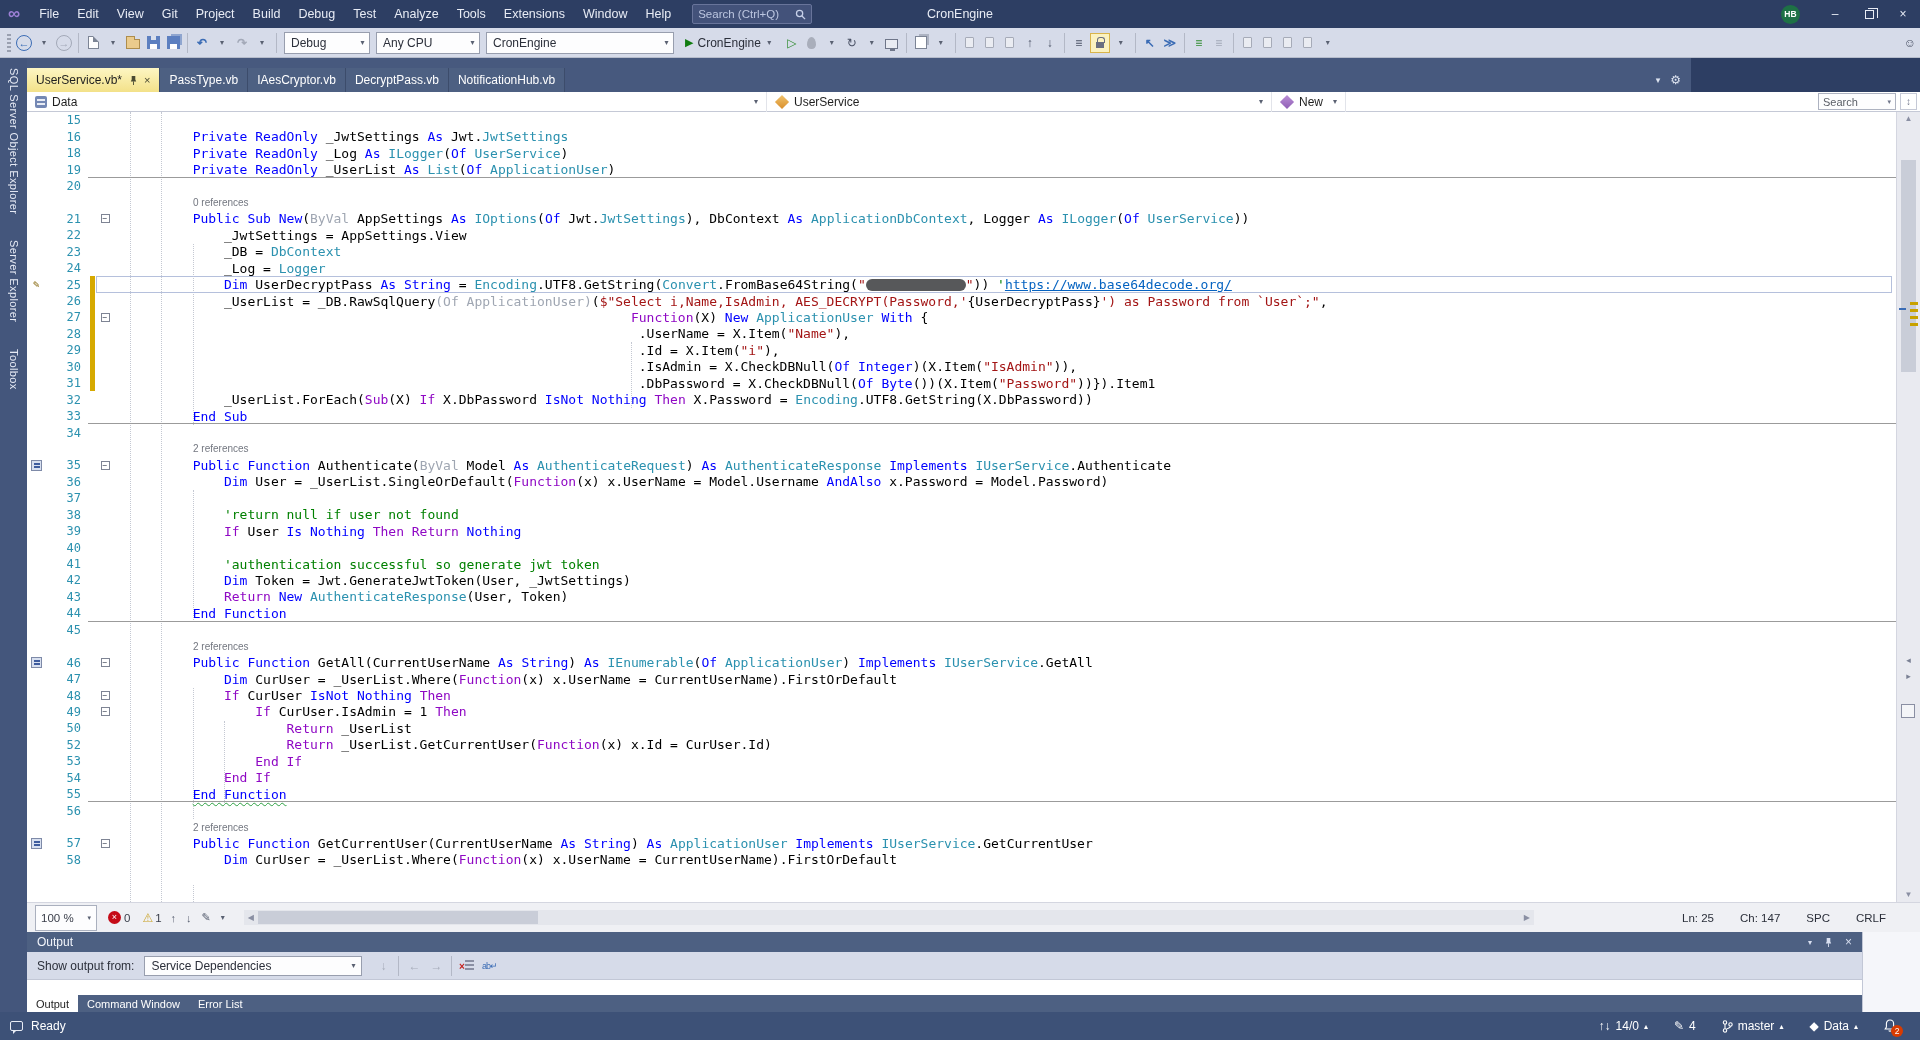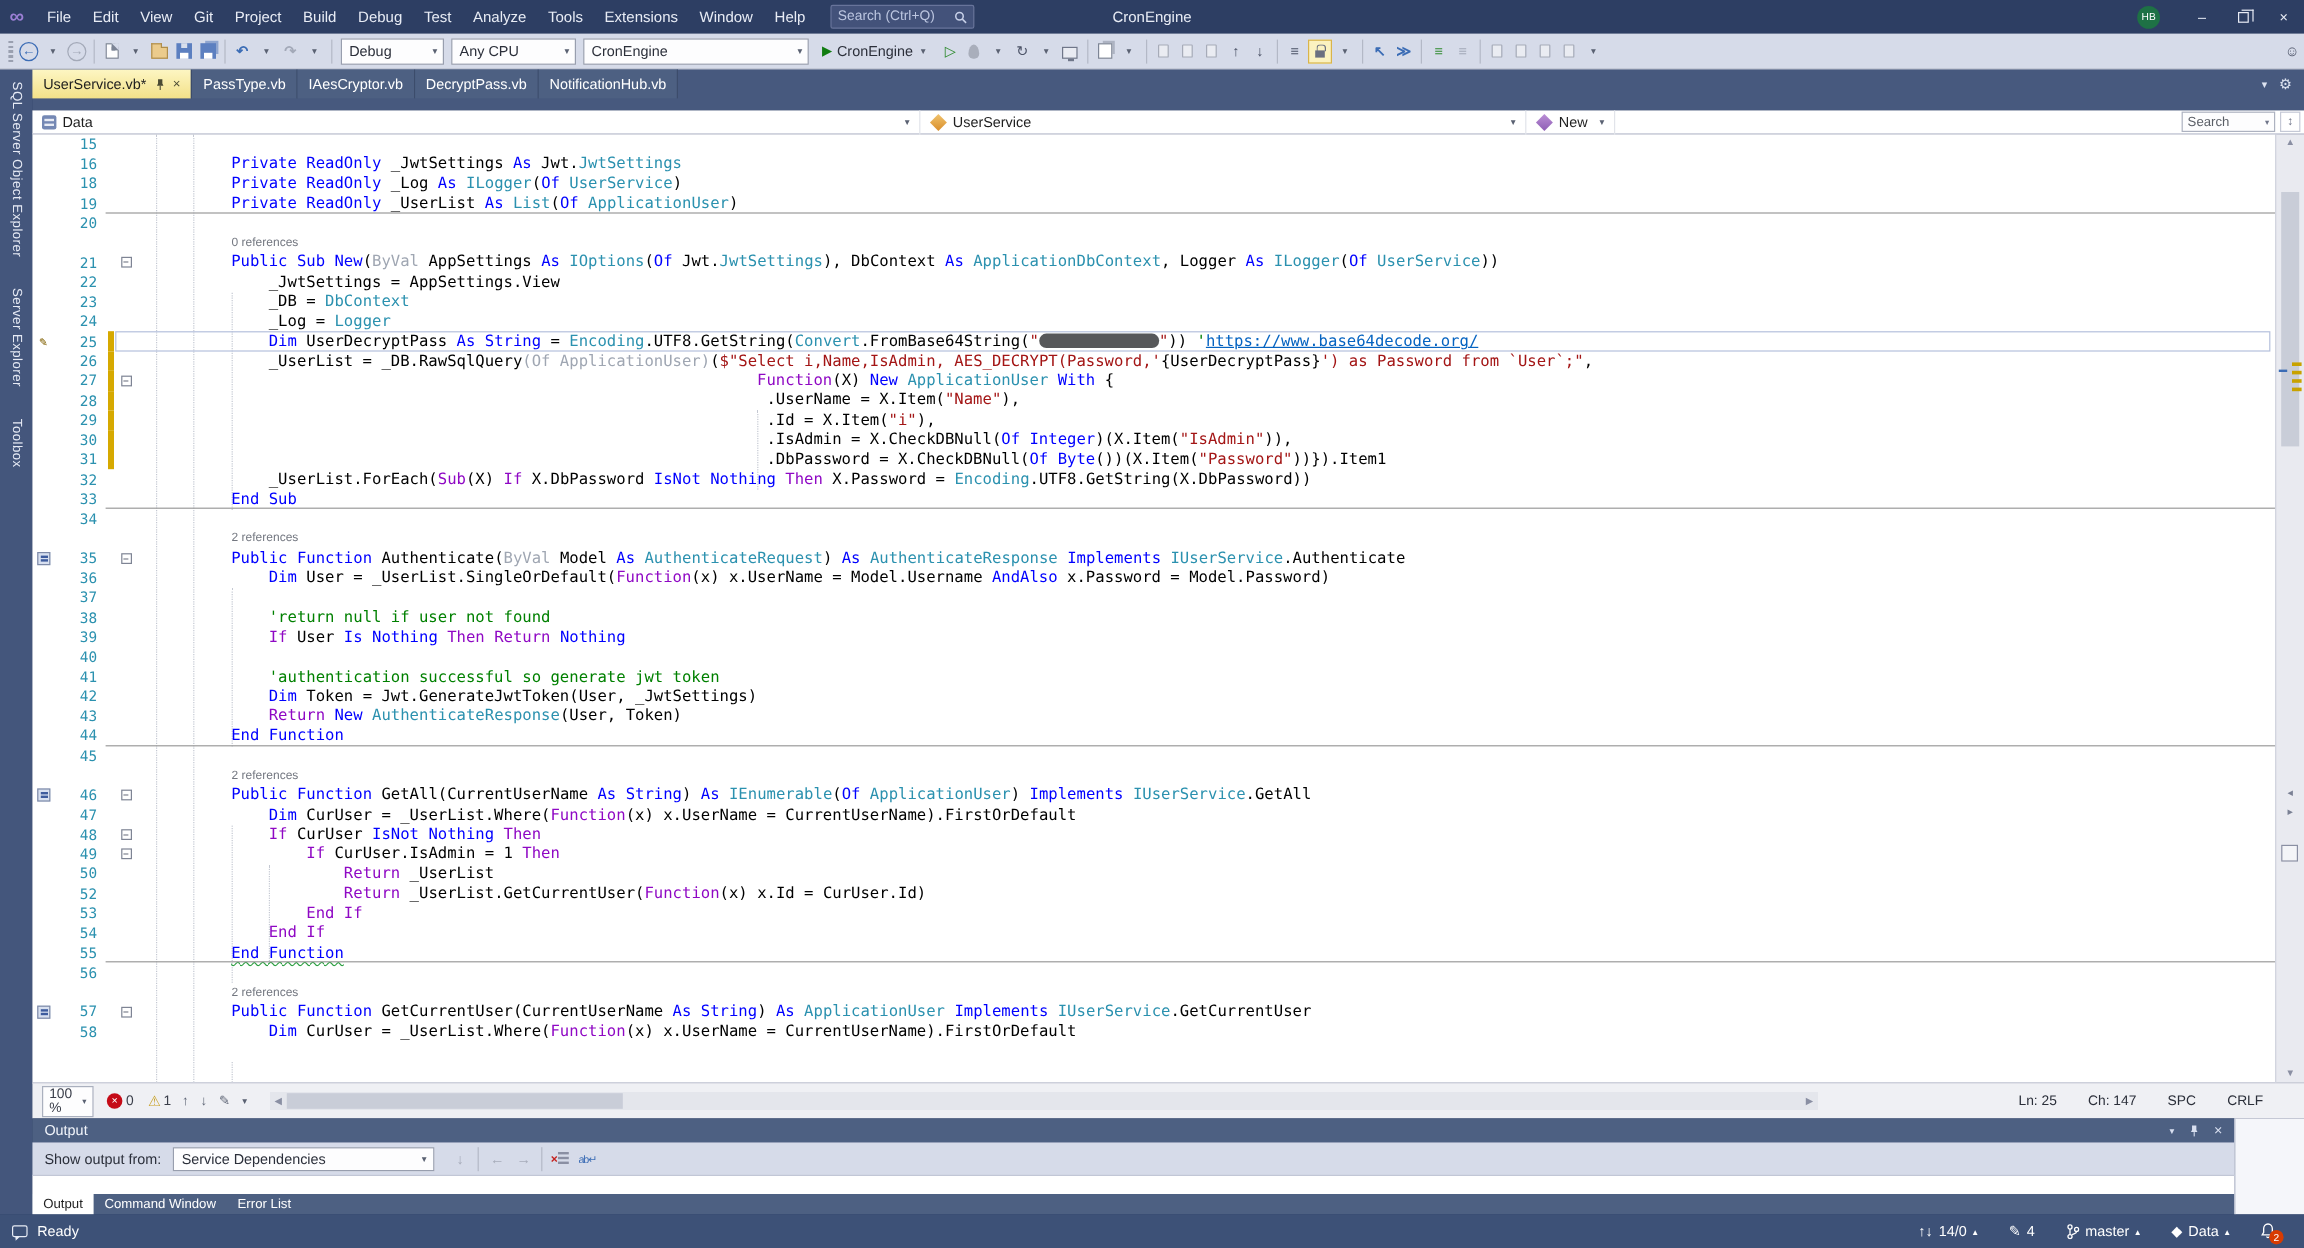--- a/index.html
+++ b/index.html
@@ -6,21 +6,21 @@
   html,body{width:1920px;height:1040px;overflow:hidden;font-family:"Liberation Sans",sans-serif;background:#2D3E63}
   #app{position:relative;width:1920px;height:1040px;background:#2D3E63}
   
   .titlebar{position:absolute;left:0;top:0;width:1920px;height:28px;background:#2D3E63;display:flex;align-items:center;color:#E8ECF5;font-size:12.5px}
   .vslogo{color:#9B7FD4;font-weight:bold;font-size:17px;margin:0 10px 0 8px}
   .menu{padding:0 9px;height:28px;line-height:28px;cursor:default}
   .qsearch{margin-left:12px;width:120px;height:20px;background:#43527A;border:1px solid #68749A;border-radius:2px;display:flex;align-items:center;padding:0 5px;color:#BCC6E0;font-size:11.5px}
   .qsearch .ph{flex:1;white-space:nowrap;overflow:hidden}
   .wintitle{position:absolute;left:0;right:0;text-align:center;font-size:12.5px;pointer-events:none}
   .titR{margin-left:auto;display:flex;align-items:center;height:28px}
-  .avatar{width:19px;height:19px;border-radius:50%;background:#1E7145;color:#fff;font-size:8.5px;font-weight:normal;display:flex;align-items:center;justify-content:center;margin-right:18px}
+  .avatar{width:19px;height:19px;border-radius:50%;background:#1E7145;color:#fff;font-size:8.5px;font-weight:bold;display:flex;align-items:center;justify-content:center;margin-right:18px}
   .winbtn{width:34px;height:28px;display:flex;align-items:center;justify-content:center;font-size:12px;color:#E8ECF5}
   .restoreglyph{width:9px;height:9px;border:1px solid #E8ECF5;position:relative}
   .restoreglyph::after{content:"";position:absolute;left:2px;top:-3px;width:9px;height:9px;border:1px solid #E8ECF5;border-left:none;border-bottom:none}
   
   .toolbar{position:absolute;left:0;top:28px;width:1920px;height:30px;background:#D6DBE9;border-bottom:1px solid #B6BCCB;display:flex;align-items:center;font-size:12px;color:#2B2F3A;padding-left:4px}
   .grip{width:4px;height:18px;margin:0 3px;background:repeating-linear-gradient(#9AA0B0 0 2px,transparent 2px 4px)}
   .tsep{width:1px;height:20px;background:#B3B8C6;margin:0 4px}
   .tbico{min-width:18px;height:22px;display:flex;align-items:center;justify-content:center;margin:0 1px;border-radius:2px}
   .caret{font-size:8px;color:#5A6172;width:9px;text-align:center}
   .blue{color:#3B6CB5;font-weight:bold}
@@ -49,21 +49,21 @@
   .runbtn{display:flex;align-items:center;margin:0 4px;height:22px;padding:0 4px;border-radius:2px}
   .playg{color:#107C10;font-size:11px;margin-right:4px}
   .lockwrap{width:20px;height:20px;background:#FBF2C0;border:1px solid #D9B44A;display:flex;align-items:center;justify-content:center;margin:0 1px}
   .lockglyph{width:8px;height:6px;background:#6A6F80;position:relative;margin-top:4px}
   .lockglyph::before{content:"";position:absolute;left:1px;top:-5px;width:6px;height:5px;border:1.5px solid #6A6F80;border-bottom:none;border-radius:3px 3px 0 0}
   .tbspacer{flex:1}
   
   .leftstrip{position:absolute;left:0;top:58px;width:27px;height:954px;background:#44567C;display:flex;flex-direction:column;align-items:center;gap:26px;padding-top:10px}
   .vtab{writing-mode:vertical-rl;color:#E6EAF5;font-size:11px;letter-spacing:.4px;white-space:nowrap;cursor:default}
   
-  .tabstrip{position:absolute;left:27px;top:58px;width:1893px;height:34px;background:#47597E;display:flex;align-items:flex-start}
+  .tabstrip{position:absolute;left:27px;top:58px;width:1664px;height:34px;background:#47597E;display:flex;align-items:flex-end}
   .doctab{height:24px;display:flex;align-items:center;padding:0 9px;font-size:12px;color:#FFFFFF;background:#4D6082;border-right:1px solid #3C4C6B;white-space:nowrap}
   .doctab.active{background:linear-gradient(#FDF6C3,#F3E189);color:#1E1E1E}
   .doctab .pin{margin-left:7px;display:flex}
   .doctab .tclose{margin-left:6px;font-size:11px;color:#4A4A33}
   .tabR{margin-left:auto;display:flex;align-items:center;height:24px;color:#DDE3F0;gap:10px;padding-right:10px;font-size:12px}
   
   .navbar{position:absolute;left:27px;top:92px;width:1893px;height:20px;background:#FFFFFF;border-bottom:1px solid #C5C9D6;display:flex;align-items:center;font-size:12px;color:#1E1E1E}
   .navsec{height:20px;display:flex;align-items:center;border-right:1px solid #E2E4EA;padding:0 4px 0 8px}
   .navsec .nlabel{margin:0 6px 0 5px;white-space:nowrap}
   .navsec .ncaret{margin-left:auto;font-size:8px;color:#5A6172;width:12px;text-align:center}
@@ -99,21 +99,21 @@
   .icimpl::after{content:"";position:absolute;left:2px;top:2px;width:6px;height:2px;background:#3E5C9E;box-shadow:0 3px 0 #3E5C9E}
   
   .vscroll{position:absolute;left:1896px;top:112px;width:24px;height:790px;background:#E9EAF0;border-left:1px solid #D4D6E0}
   .vsarrow{position:absolute;left:0;width:100%;height:14px;color:#8A8FA3;font-size:8px;text-align:center;line-height:14px}
   .vthumb{position:absolute;left:4px;top:48px;width:15px;height:212px;background:#C9CDD8}
   .mark{position:absolute}
   .sbextra{position:absolute;left:2px;width:19px;height:16px;color:#7A8094;font-size:9px;text-align:center;line-height:16px}
   .sbbox{position:absolute;left:4px;width:14px;height:14px;border:1px solid #8A8FA3;background:#F4F5F8}
   
   .edbottom{position:absolute;left:27px;top:902px;width:1893px;height:30px;background:#EFF0F4;border-top:1px solid #D4D6E0;display:flex;align-items:center;font-size:11.5px;color:#3A3E4A;padding:0 8px}
-  .zoomcombo{width:43px;height:19px;border:1px solid #AAB0BE;background:#FDFDFE;display:flex;align-items:center;padding:12px 5px;margin-right:8px}
+  .zoomcombo{width:62px;height:19px;border:1px solid #AAB0BE;background:#FDFDFE;display:flex;align-items:center;padding:12px 5px;margin-right:8px}
   .zoomcombo .zc{margin-left:auto;font-size:7px;color:#5A6172}
   .icerr{width:13px;height:13px;border-radius:50%;background:#C50B17;color:#fff;font-size:9px;text-align:center;line-height:13px;margin:0 3px}
   .icwarn{color:#C9A227;font-size:12px;margin:0 2px 0 8px}
   .cnt{margin-right:4px}
   .bico{color:#5A6172;margin:0 5px;font-size:11px}
   .hscroll{flex:none;position:relative;width:1290px;height:15px;margin-left:14px;background:#E4E6EC}
   .hthumb{position:absolute;left:14px;top:1px;width:280px;height:13px;background:#C9CDD8}
   .hsar{position:absolute;top:0;width:14px;height:15px;color:#8A8FA3;font-size:8px;line-height:15px;text-align:center}
   .edinfo{margin-left:auto;display:flex;gap:26px;padding-right:26px;color:#2B2F3A}
   

